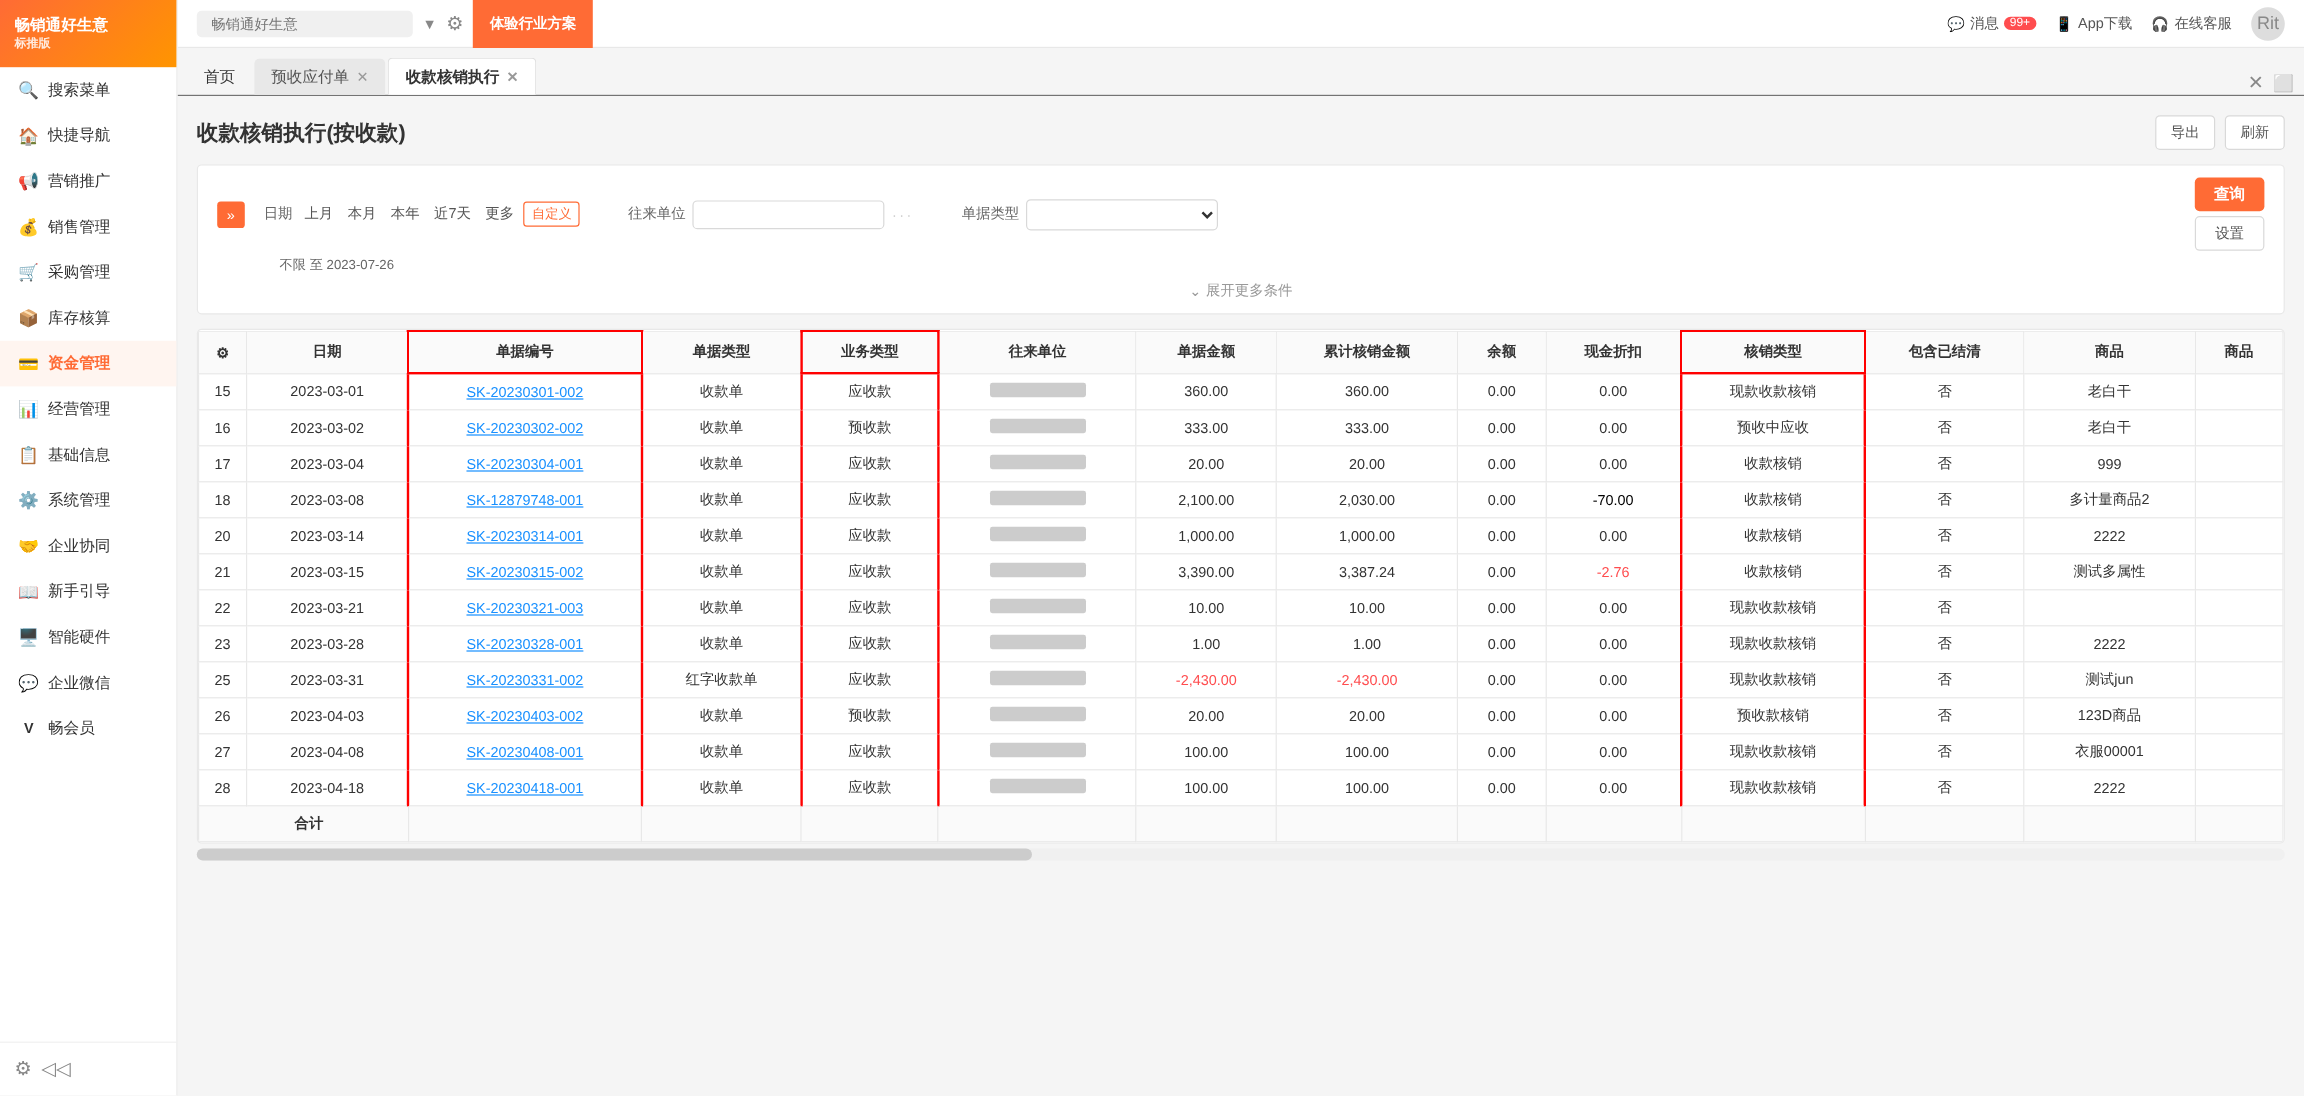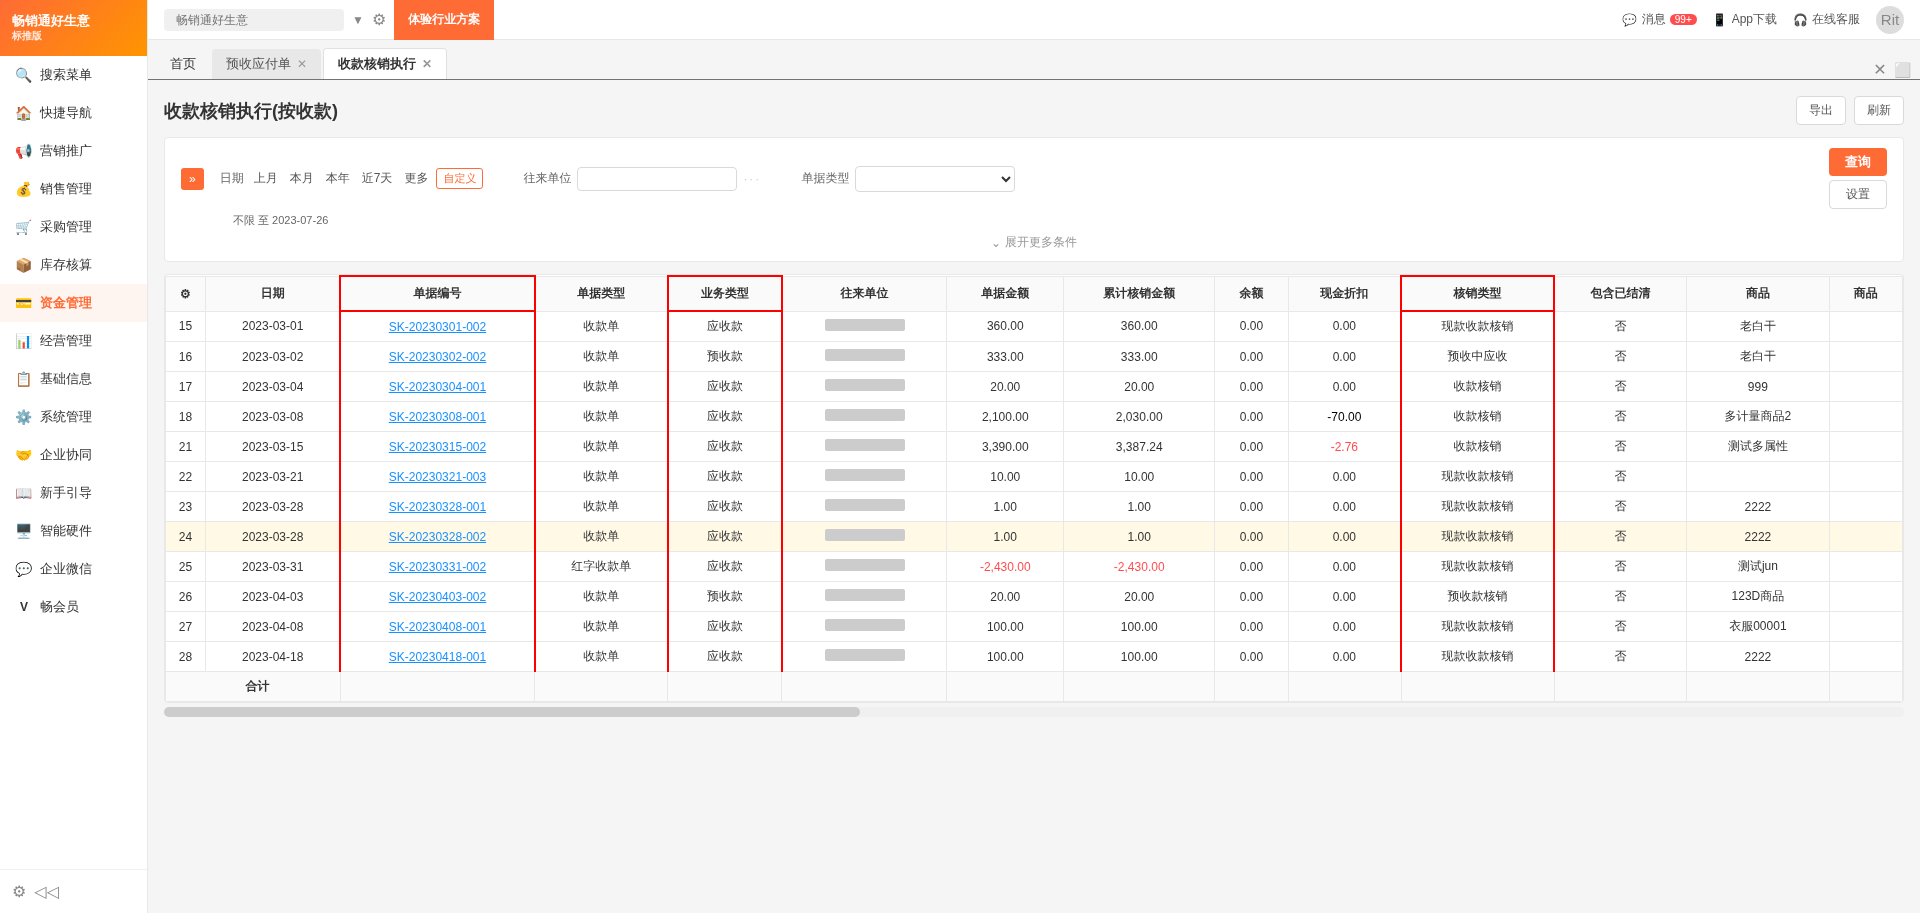--- a/index.html
+++ b/index.html
@@ -318,31 +318,47 @@
               <td>0.00</td>
               <td>0.00</td>
               <td style="border-left: 2px solid red; border-right: 2px solid red;">收款核销</td>
               <td>否</td>
               <td>999</td>
               <td></td>
             </tr>
             <tr>
               <td>18</td>
               <td>2023-03-08</td>
-              <td style="border-left: 2px solid red; border-right: 2px solid red;"><span class="link-cell">SK-20230308-001</span></td>
+              <td style="border-left: 2px solid red; border-right: 2px solid red;"><span class="link-cell">SK-12879748-001</span></td>
               <td>收款单</td>
               <td style="border-left: 2px solid red; border-right: 2px solid red;">应收款</td>
               <td style="color: rgb(204, 204, 204);"><span style="display:inline-block;width:80px;height:12px;background:#ccc;border-radius:2px;"></span></td>
               <td>2,100.00</td>
               <td>2,030.00</td>
               <td>0.00</td>
               <td style="color: #000000;">-70.00</td>
               <td style="border-left: 2px solid red; border-right: 2px solid red;">收款核销</td>
               <td>否</td>
               <td>多计量商品2</td>
+              <td></td>
+            </tr>
+            <tr>
+              <td>20</td>
+              <td>2023-03-14</td>
+              <td style="border-left: 2px solid red; border-right: 2px solid red;"><span class="link-cell">SK-20230314-001</span></td>
+              <td>收款单</td>
+              <td style="border-left: 2px solid red; border-right: 2px solid red;">应收款</td>
+              <td style="color: rgb(204, 204, 204);"><span style="display:inline-block;width:80px;height:12px;background:#ccc;border-radius:2px;"></span></td>
+              <td>1,000.00</td>
+              <td>1,000.00</td>
+              <td>0.00</td>
+              <td>0.00</td>
+              <td style="border-left: 2px solid red; border-right: 2px solid red;">收款核销</td>
+              <td>否</td>
+              <td>2222</td>
               <td></td>
             </tr>
             <tr>
               <td>21</td>
               <td>2023-03-15</td>
               <td style="border-left: 2px solid red; border-right: 2px solid red;"><span class="link-cell">SK-20230315-002</span></td>
               <td>收款单</td>
               <td style="border-left: 2px solid red; border-right: 2px solid red;">应收款</td>
               <td style="color: rgb(204, 204, 204);"><span style="display:inline-block;width:80px;height:12px;background:#ccc;border-radius:2px;"></span></td>
               <td>3,390.00</td>
@@ -367,36 +383,20 @@
               <td>0.00</td>
               <td style="border-left: 2px solid red; border-right: 2px solid red;">现款收款核销</td>
               <td>否</td>
               <td></td>
               <td></td>
             </tr>
             <tr>
               <td>23</td>
               <td>2023-03-28</td>
               <td style="border-left: 2px solid red; border-right: 2px solid red;"><span class="link-cell">SK-20230328-001</span></td>
-              <td>收款单</td>
-              <td style="border-left: 2px solid red; border-right: 2px solid red;">应收款</td>
-              <td style="color: rgb(204, 204, 204);"><span style="display:inline-block;width:80px;height:12px;background:#ccc;border-radius:2px;"></span></td>
-              <td>1.00</td>
-              <td>1.00</td>
-              <td>0.00</td>
-              <td>0.00</td>
-              <td style="border-left: 2px solid red; border-right: 2px solid red;">现款收款核销</td>
-              <td>否</td>
-              <td>2222</td>
-              <td></td>
-            </tr>
-            <tr class="highlighted">
-              <td>24</td>
-              <td>2023-03-28</td>
-              <td style="border-left: 2px solid red; border-right: 2px solid red;"><span class="link-cell">SK-20230328-002</span></td>
               <td>收款单</td>
               <td style="border-left: 2px solid red; border-right: 2px solid red;">应收款</td>
               <td style="color: rgb(204, 204, 204);"><span style="display:inline-block;width:80px;height:12px;background:#ccc;border-radius:2px;"></span></td>
               <td>1.00</td>
               <td>1.00</td>
               <td>0.00</td>
               <td>0.00</td>
               <td style="border-left: 2px solid red; border-right: 2px solid red;">现款收款核销</td>
               <td>否</td>
               <td>2222</td>

